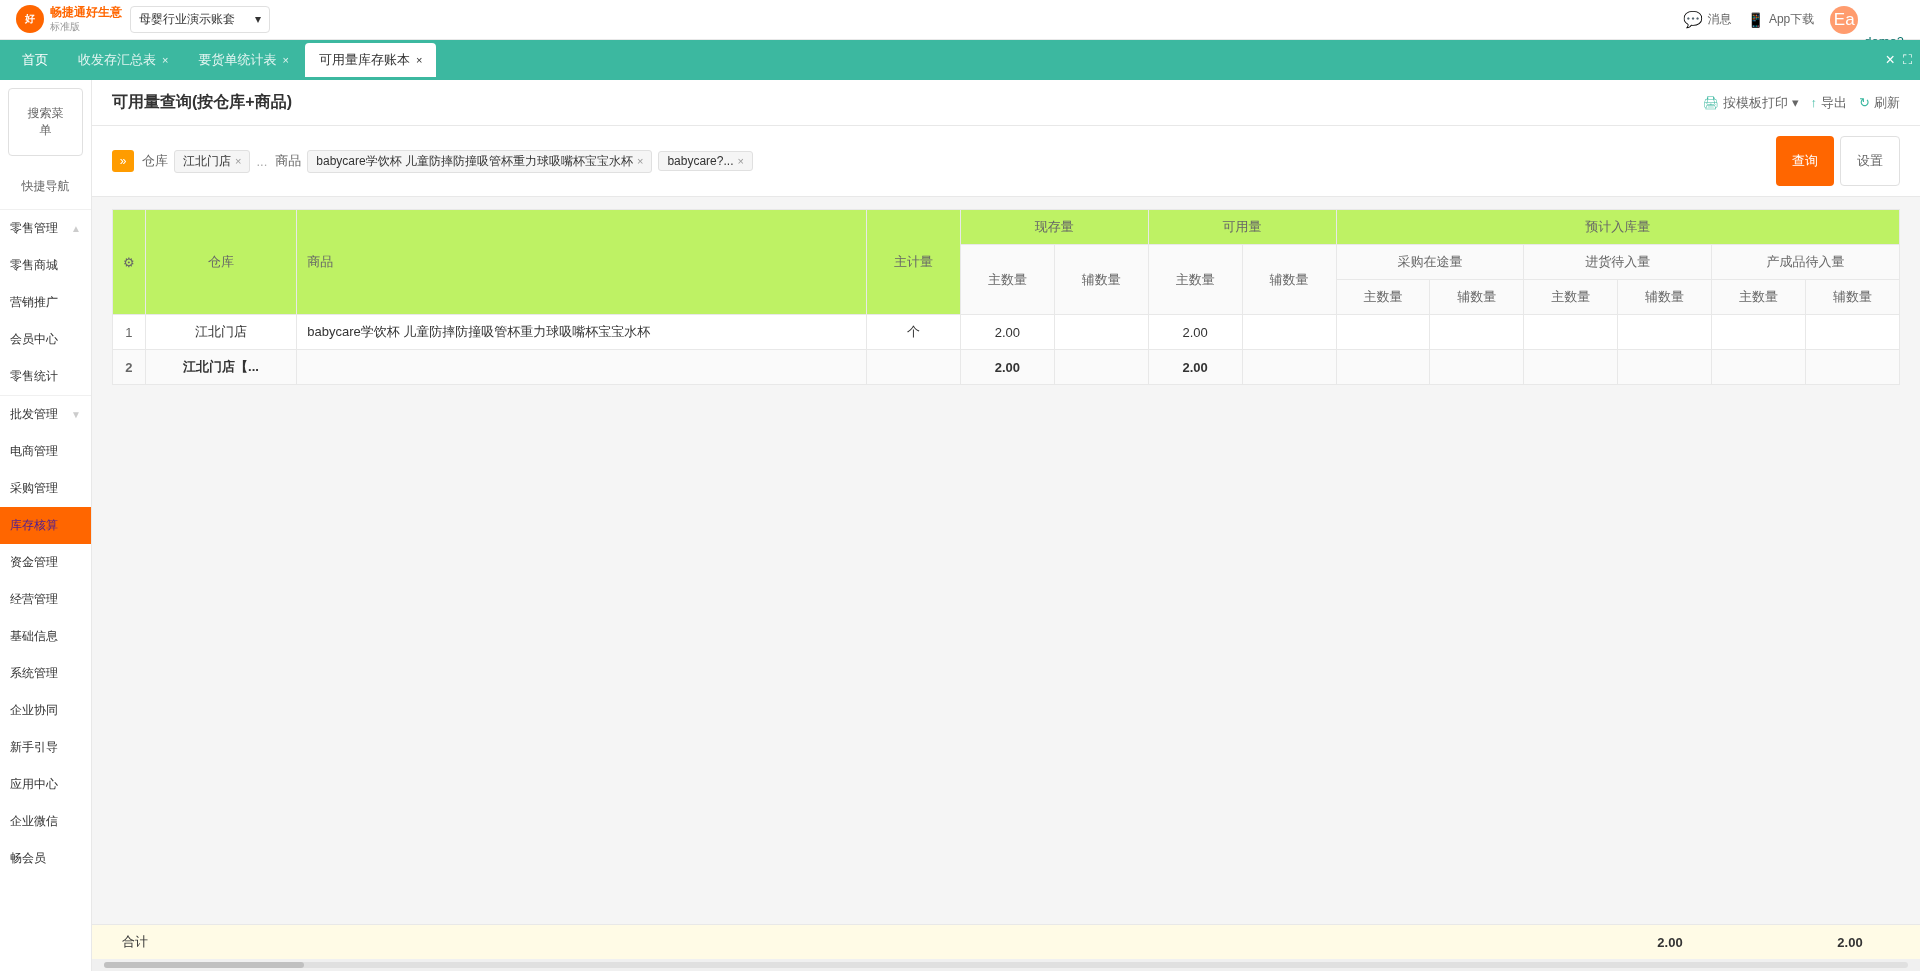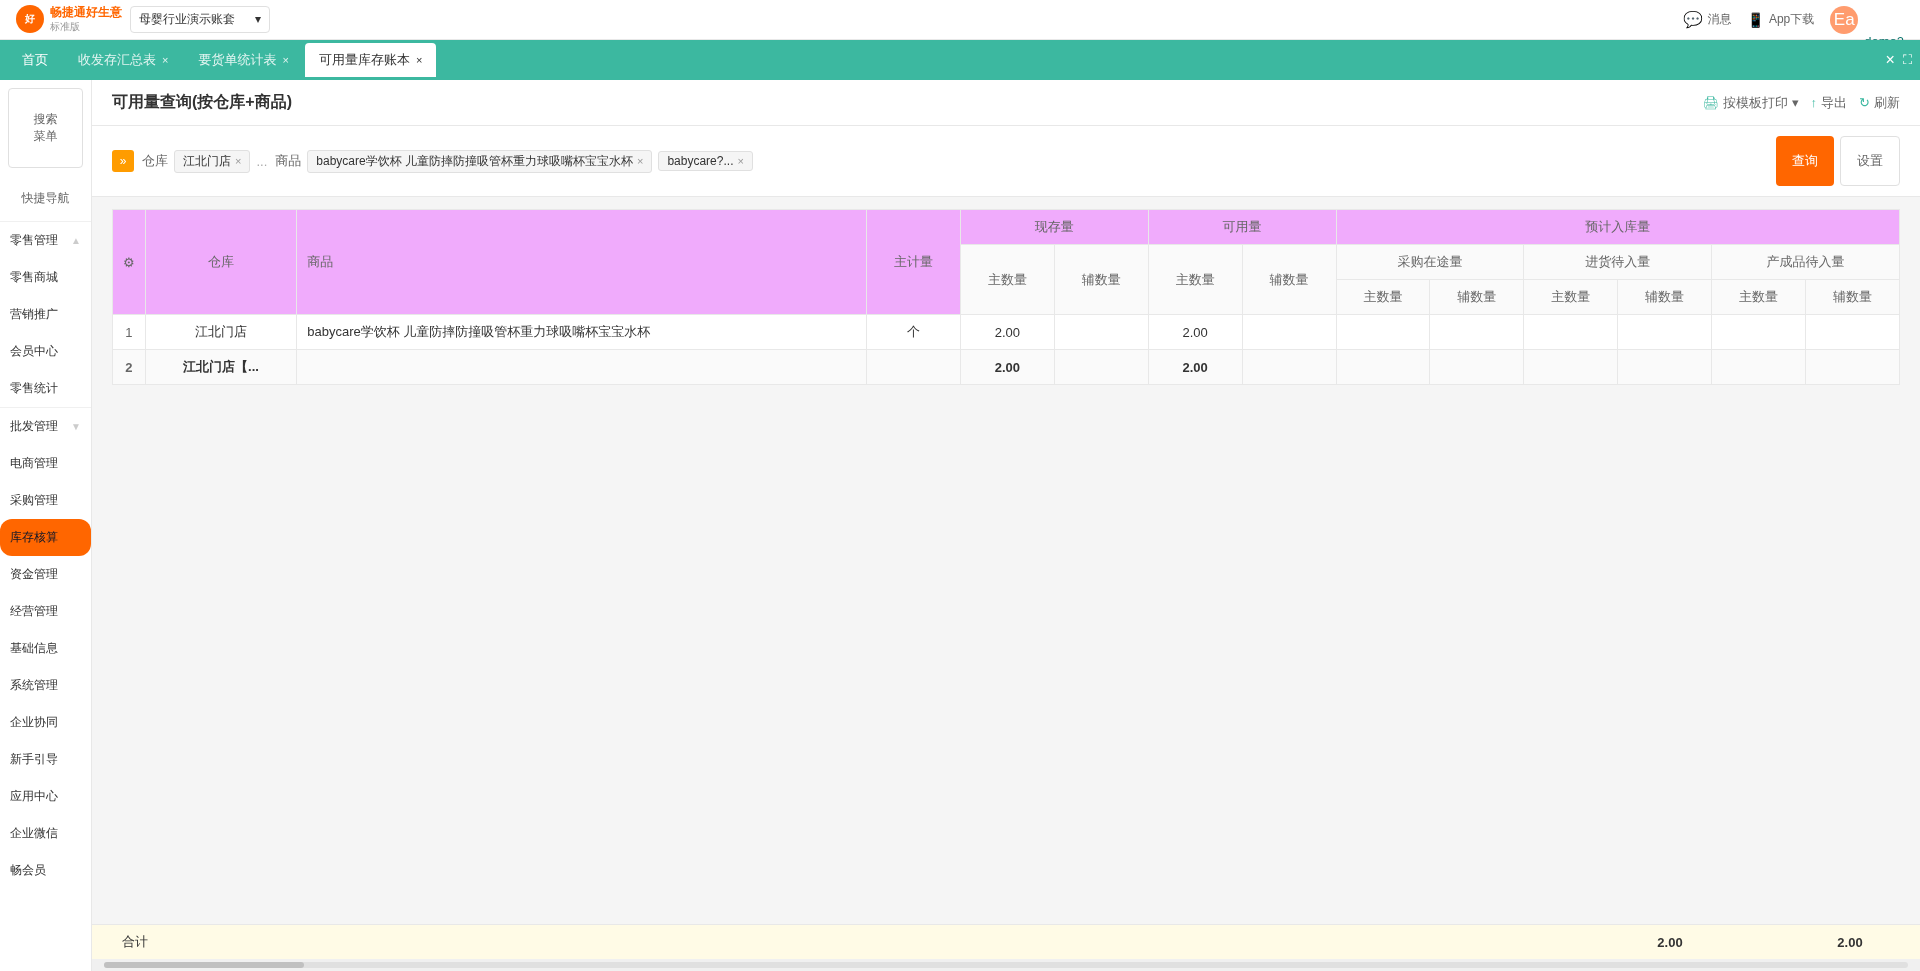--- a/index.html
+++ b/index.html
@@ -26,25 +26,25 @@
     .nav-tab-home { color: white; }
     .nav-tabs-right { margin-left: auto; display: flex; align-items: center; gap: 8px; }
     .nav-tabs-right-btn { color: white; cursor: pointer; font-size: 16px; }
 
     
     .main-layout { display: flex; flex: 1; overflow: hidden; }
 
     
     .sidebar { width: 92px; background: #fff; border-right: 1px solid #e8e8e8; display: flex; flex-direction: column; overflow-y: auto; }
     .sidebar-search { padding: 8px; }
-    .sidebar-search-btn { width: 100%; background: none; border: 1px solid #e0e0e0; border-radius: 4px; padding: 22px; font-size: 12px; color: #666; cursor: pointer; text-align: center; }
+    .sidebar-search-btn { width: 100%; background: none; border: 1px solid #e0e0e0; border-radius: 4px; padding: 16px; font-size: 12px; color: #666; cursor: pointer; text-align: center; }
     .sidebar-nav-btn { padding: 8px; }
     .sidebar-nav-item { width: 100%; text-align: center; padding: 6px 4px; font-size: 12px; color: #666; cursor: pointer; }
     .sidebar-item { width: 100%; text-align: left; padding: 10px 4px; font-size: 12px; color: #333; cursor: pointer; display: flex; align-items: center; justify-content: space-between; padding: 10px 10px; }
-    .sidebar-item.active { background: #ff6600; color: #0f172a; border-radius: 12px; }
+    .sidebar-item.active { background: #ff6600; color: #4c1d95; border-radius: 0; }
     .sidebar-item .arrow { color: #ccc; font-size: 10px; }
 
     
     .content-area { flex: 1; overflow: hidden; display: flex; flex-direction: column; }
     .page-header { background: #fff; padding: 12px 20px; display: flex; align-items: center; justify-content: space-between; border-bottom: 1px solid #e8e8e8; }
     .page-title-text { font-size: 16px; color: #333; font-weight: bold; }
     .page-header-actions { display: flex; align-items: center; gap: 12px; }
     .header-action-btn { display: flex; align-items: center; gap: 4px; color: #666; font-size: 13px; cursor: pointer; }
     .header-action-btn .icon { color: #3cb8a0; }
 
@@ -58,21 +58,21 @@
     .filter-more { color: #aaa; cursor: pointer; }
     .filter-actions { margin-left: auto; display: flex; gap: 6px; }
     .btn-query { background: #ff6600; color: white; border: none; border-radius: 4px; padding: 16px 16px; cursor: pointer; font-size: 13px; }
     .btn-settings { background: white; color: #666; border: 1px solid #e0e0e0; border-radius: 4px; padding: 5px 16px; cursor: pointer; font-size: 13px; }
 
     
     .table-area { flex: 1; overflow: auto; padding: 12px 20px; background: #f5f5f5; display: flex; flex-direction: column; }
     .data-table { width: 100%; border-collapse: collapse; background: white; border: 1px solid #e8e8e8; }
     .data-table th, .data-table td { border: 1px solid #e8e8e8; padding: 8px 10px; text-align: center; font-size: 13px; }
     .data-table th { background: #fafafa; color: #666; font-weight: normal; }
-    .data-table thead tr:first-child th { background: #f0abfc; margin-left: 20px; }
+    .data-table thead tr:first-child th { background: #bef264; margin-left: 20px; }
     .data-table .header-group { background: #fafafa; }
     .data-table .row-num { color: #666; }
     .data-table .product-name { text-align: left; }
     .settings-col { width: 30px; }
 
     
     .footer-bar { background: #fffbe6; border-top: 1px solid #e8e8e8; padding: 8px 20px; display: flex; align-items: center; }
 
     
     .scroll-bar-area { height: 12px; background: #f0f0f0; display: flex; align-items: center; padding: 0 12px; }

